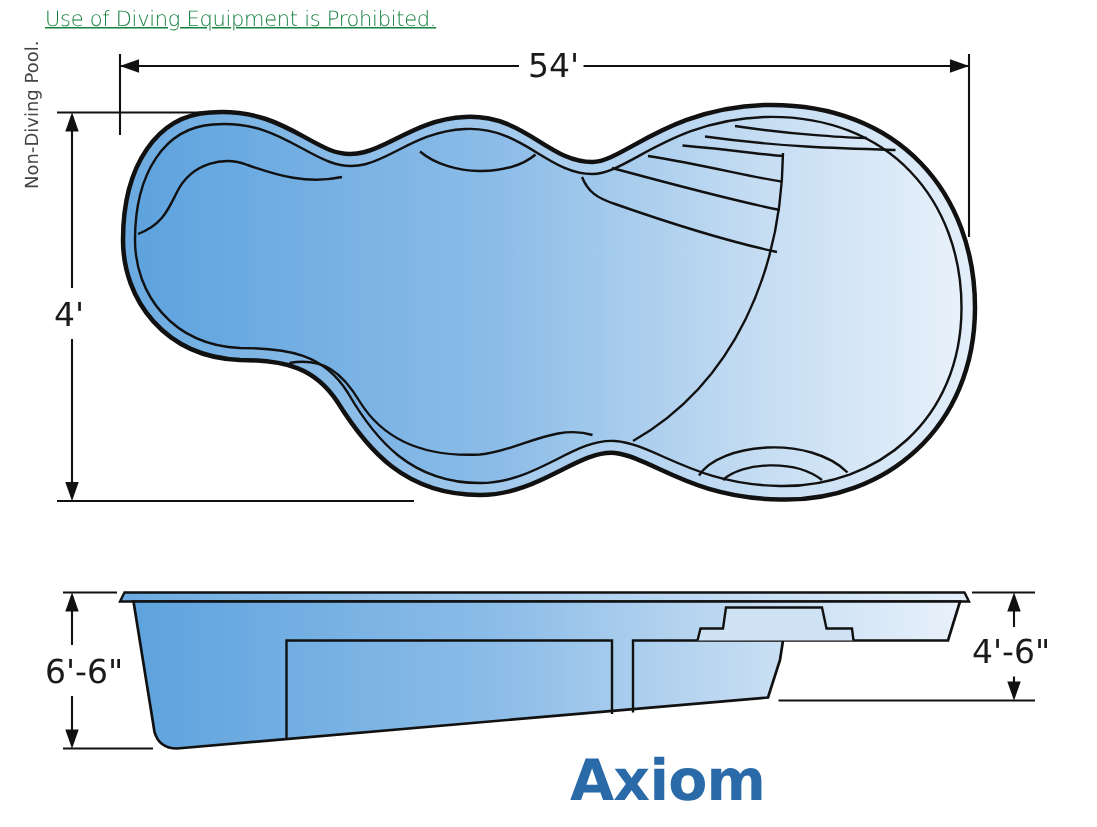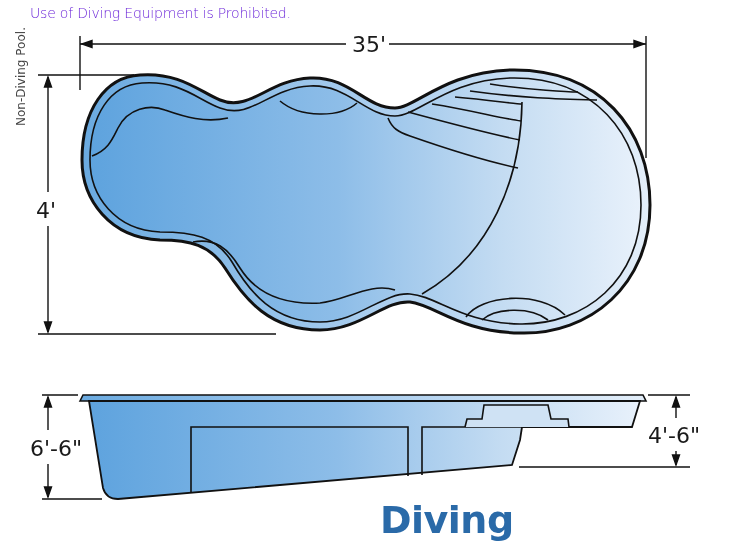--- a/index.html
+++ b/index.html
@@ -1,17 +1,17 @@
 <!DOCTYPE html>
 <html><head>
   <meta charset="utf-8">
   <style>
     html, body { margin: 0; padding: 0; background: #ffffff; }
     body { width: 731px; height: 551px; position: relative; overflow: hidden; font-family: "DejaVu Sans", "Liberation Sans", sans-serif; }
-    .notice { position: absolute; left: 30px; top: 5px; font-size: 14px; color: #6d28d9; letter-spacing: -0.2px; font-weight: 300; }
+    .notice { position: absolute; left: 30px; top: 5px; font-size: 14px; color: #15803d; letter-spacing: -0.2px; font-weight: 300; text-decoration: underline; }
     .side-note { position: absolute; left: 14px; top: 126px; transform-origin: left top; transform: rotate(-90deg); font-size: 12px; color: #444444; white-space: nowrap; }
     .dim { position: absolute; font-size: 22px; color: #1a1a1a; background: #ffffff; padding: 0 3px; line-height: 1; }
     .dim-35 { left: 349px; top: 34px; }
     .dim-16 { left: 34px; top: 196px; padding: 4px 2px; }
     .dim-66 { left: 28px; top: 434px; padding: 4px 2px; }
     .dim-46 { left: 646px; top: 421px; padding: 4px 2px; }
     .title { position: absolute; left: 380px; top: 501px; font-size: 38px; font-weight: bold; color: #2a6aa8; letter-spacing: -0.5px; line-height: 1; }
     svg.diagram { position: absolute; left: 0; top: 0; }
   </style>
 </head>
@@ -130,18 +130,18 @@
     <line x1="676" y1="397" x2="676" y2="418"></line>
     <line x1="676" y1="450" x2="676" y2="465"></line>
     <polygon points="676,397 672.5,407 679.5,407"></polygon>
     <polygon points="676,465 672.5,455 679.5,455"></polygon>
   </g>
 </svg>
 
 <div class="notice">Use of Diving Equipment is Prohibited.</div>
 <div class="side-note">Non-Diving Pool.</div>
 
-<div class="dim dim-35">35'</div>
+<div class="dim dim-35">54'</div>
 <div class="dim dim-16">4'</div>
 <div class="dim dim-66">6'-6"</div>
 <div class="dim dim-46">4'-6"</div>
 
-<div class="title">Diving</div>
+<div class="title">Axiom</div>
 
 </body></html>

